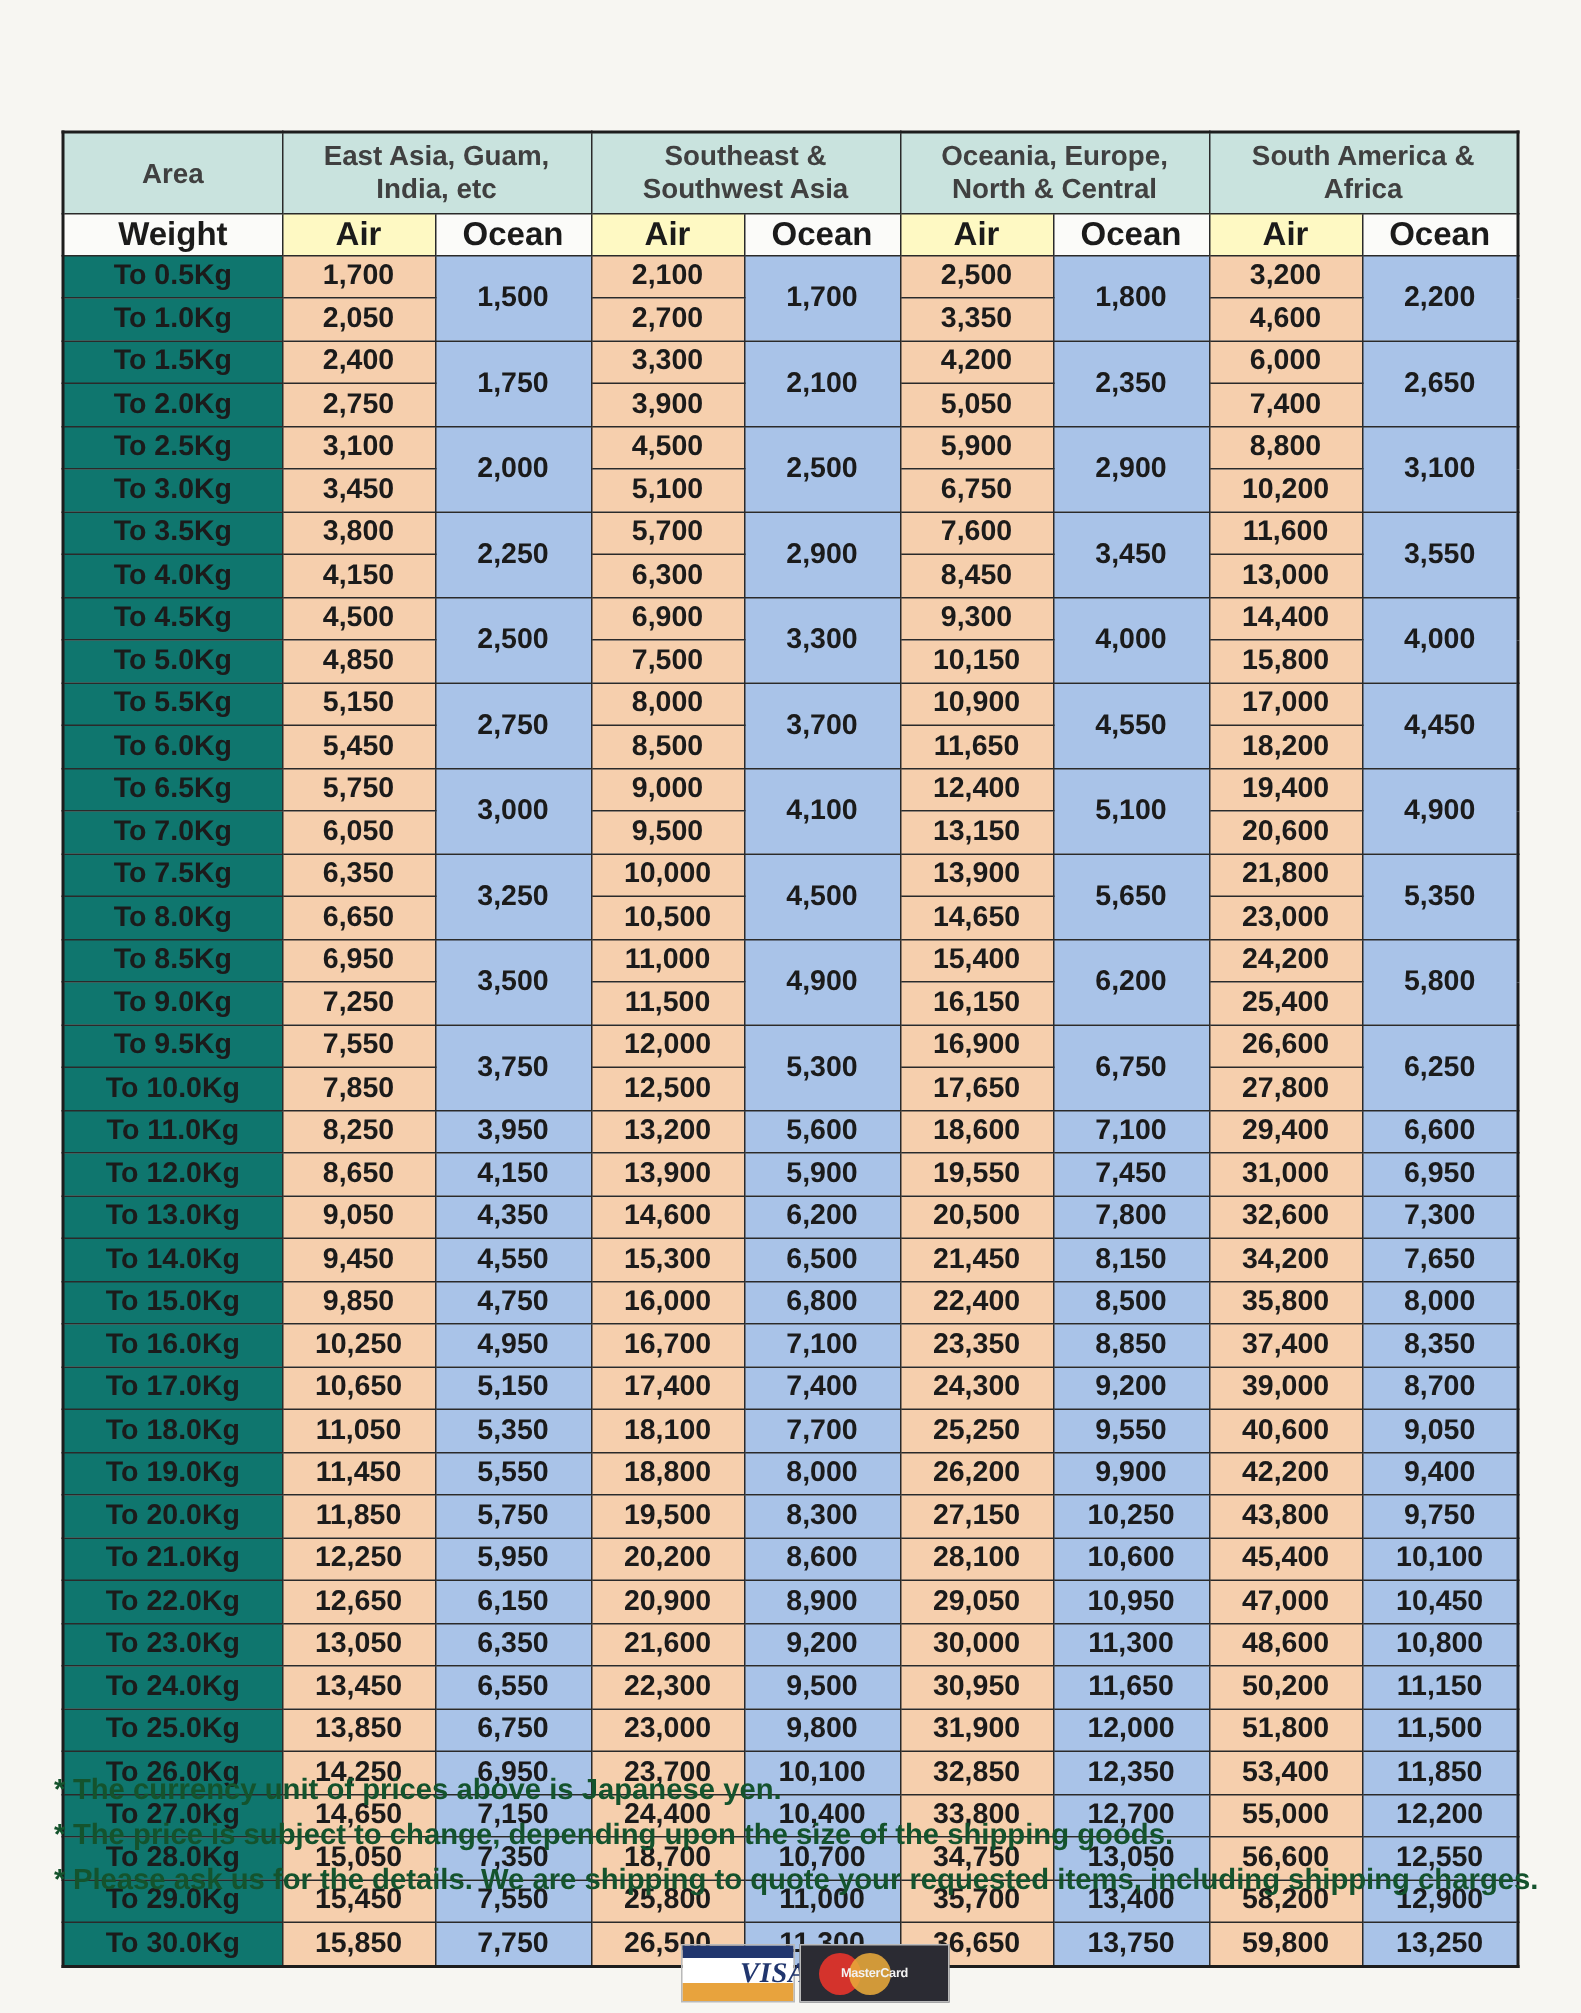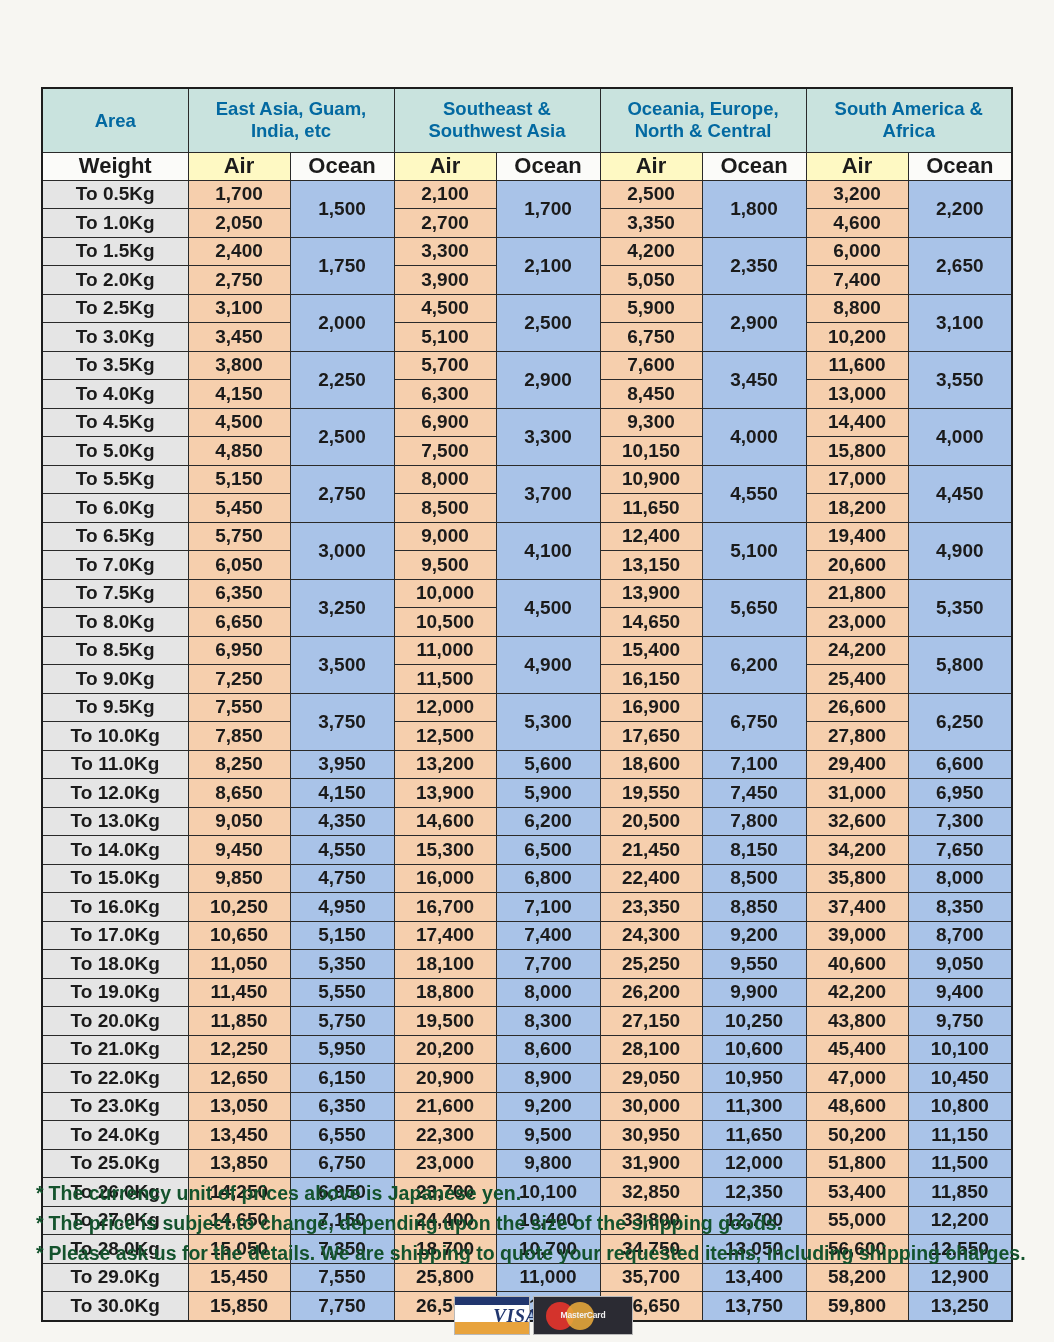--- a/index.html
+++ b/index.html
@@ -38,33 +38,33 @@
   }
 
   
   col.c-weight{width:146px;}
   col.c-air{width:102px;}
   col.c-ocean{width:104px;}
 
   
   .hd-area{
     background:#c9e3de;
-    height:64px;
+    height:54px;
     font-size:18.5px;
-    color:#0369a1;
+    color:#404040;
   }
   .hd-area .two{display:block;line-height:1.22;}
   
   .hd-sub{height:28px;font-size:22px;}
   .hd-sub .w{background:#fbfbf9;}
   .hd-sub .a{background:#fef9c3;}
   .hd-sub .o{background:#fbfbf9;}
 
   td.wt{
-    background:#e5e5e5;
+    background:#0f766e;
     text-align:left;
     padding-left:6px;
     font-size:19px;
     height:27.5px;
   }
   td.air{
     background:#f6cfad;
     font-size:19px;
     height:27.5px;
   }

